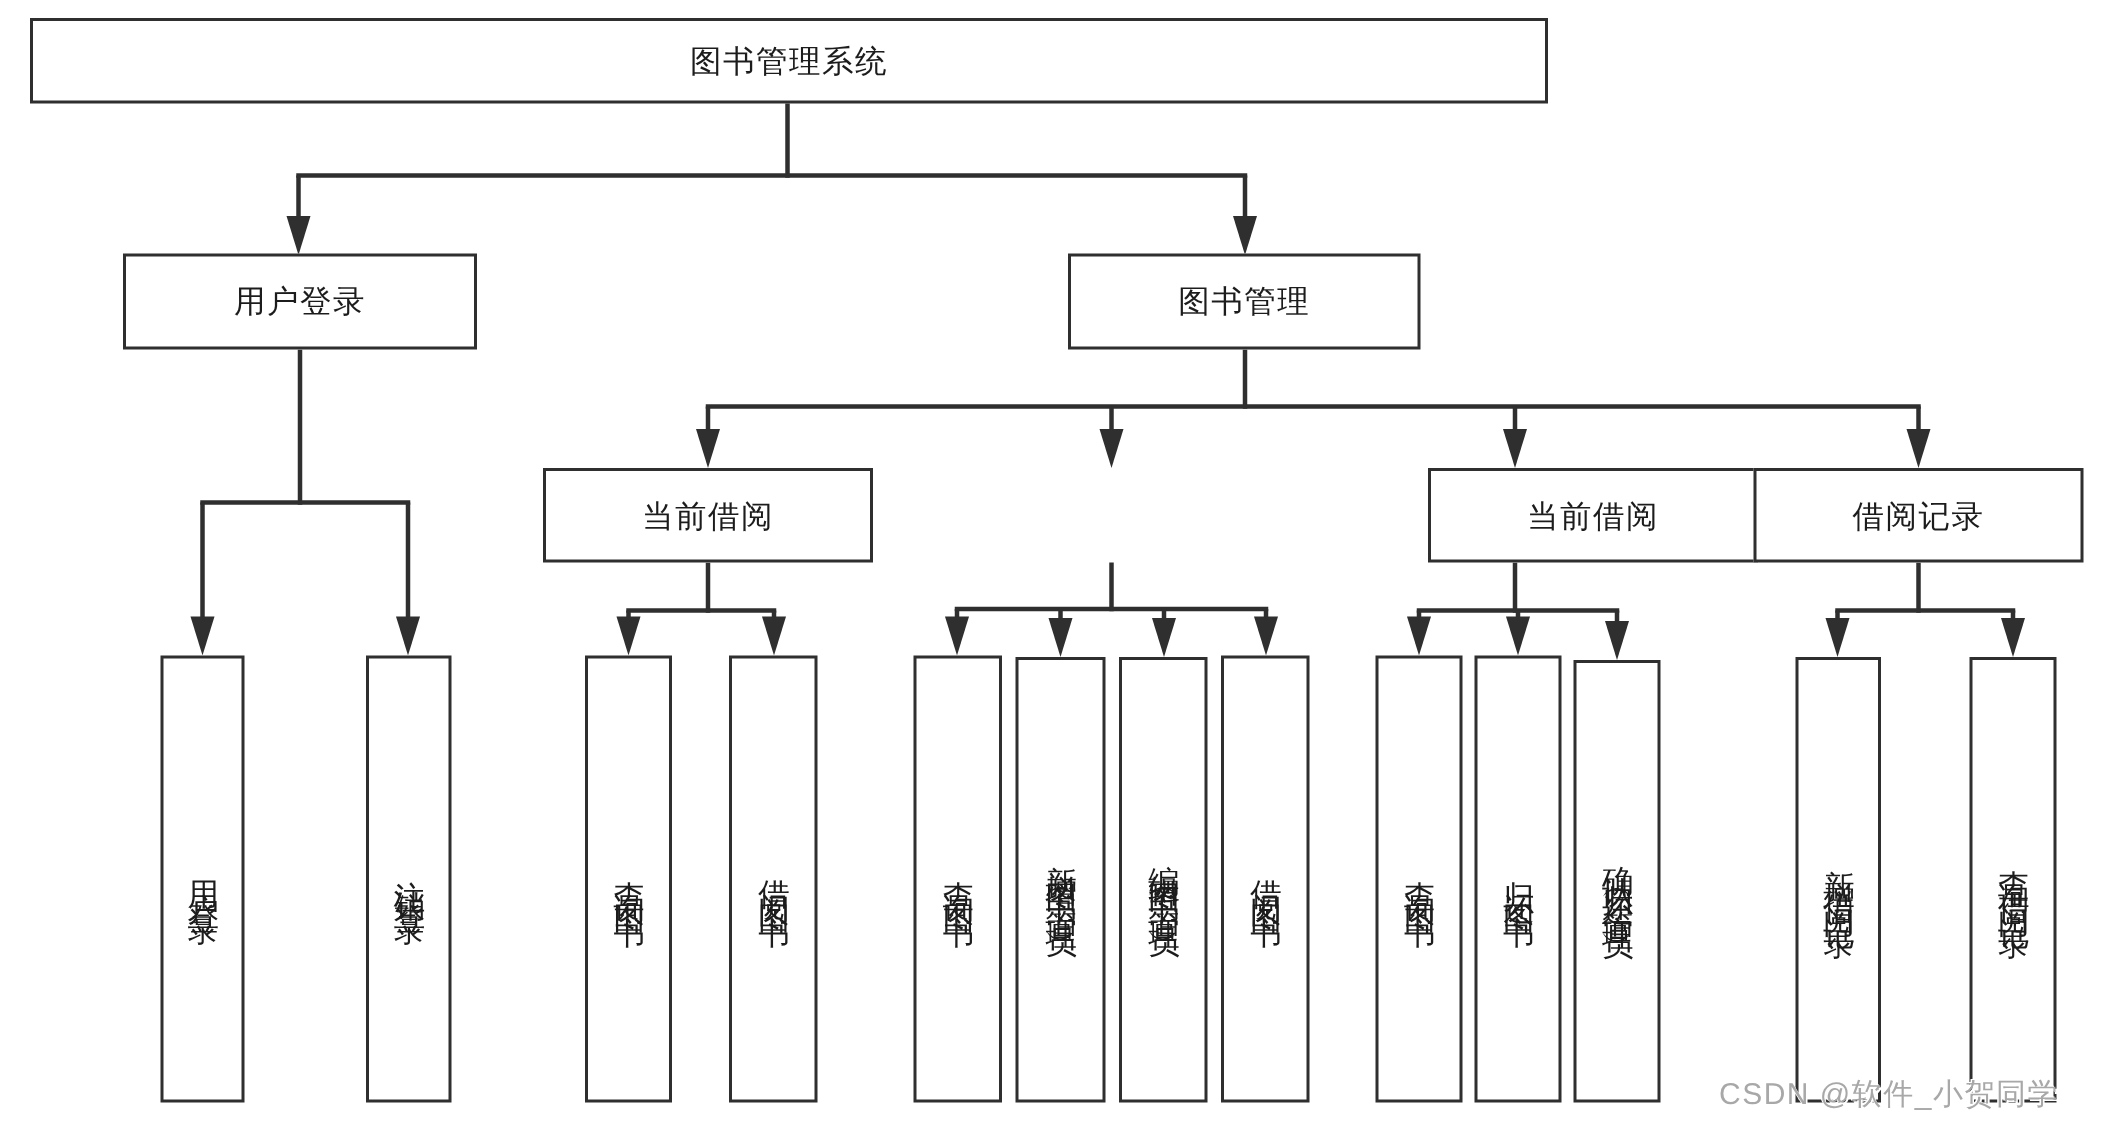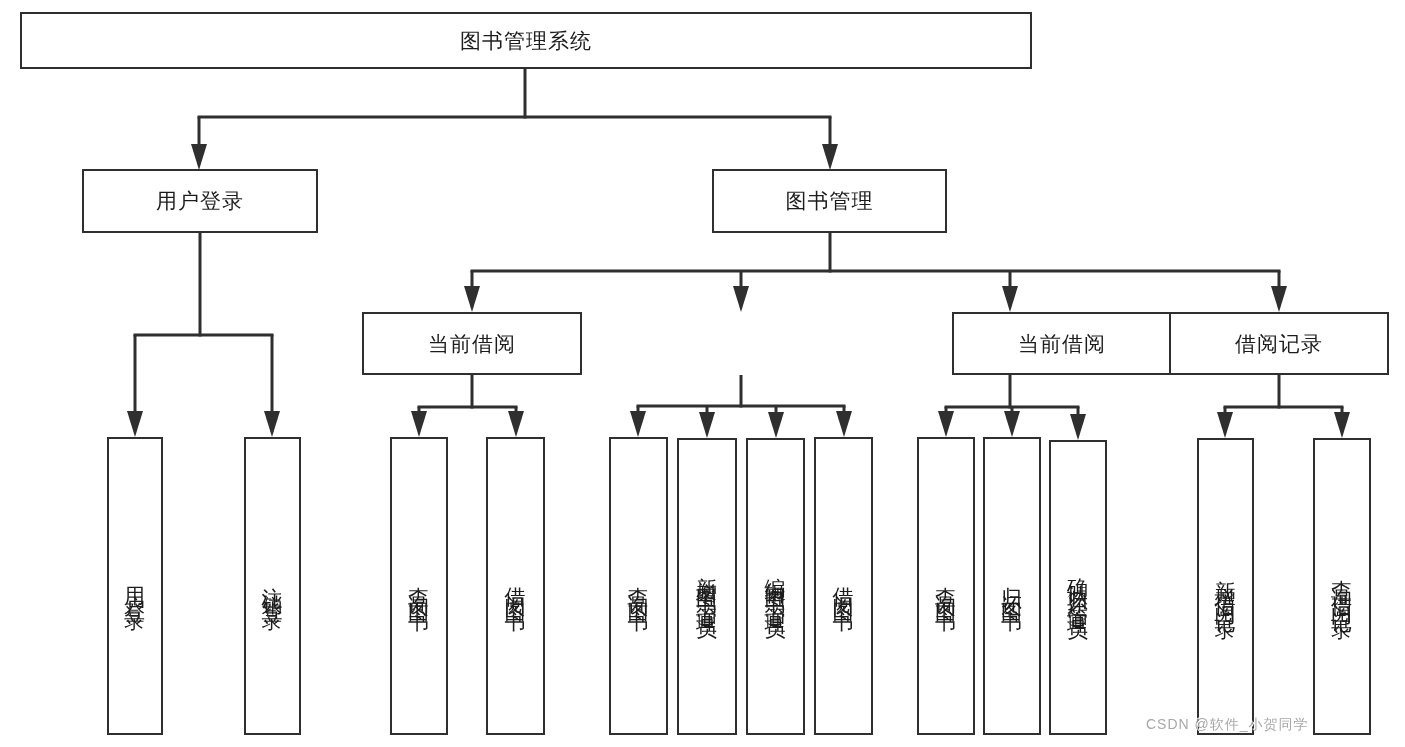--- a/index.html
+++ b/index.html
@@ -32,21 +32,21 @@
     font-size: 21px;
     letter-spacing: 8px;
     line-height: 1;
     white-space: nowrap;
   }
   .v-box.tight span { letter-spacing: 6px; }
   .watermark {
     position: absolute;
     left: 1146px;
     top: 716px;
-    font-size: 14px;
+    font-size: 20px;
     color: #a8a8a8;
     letter-spacing: 1px;
     white-space: nowrap;
     text-shadow: 1px 1px 0 #ffffff, -1px -1px 0 #ffffff;
     z-index: 5;
   }
 </style>
 </head>
 <body>
 

